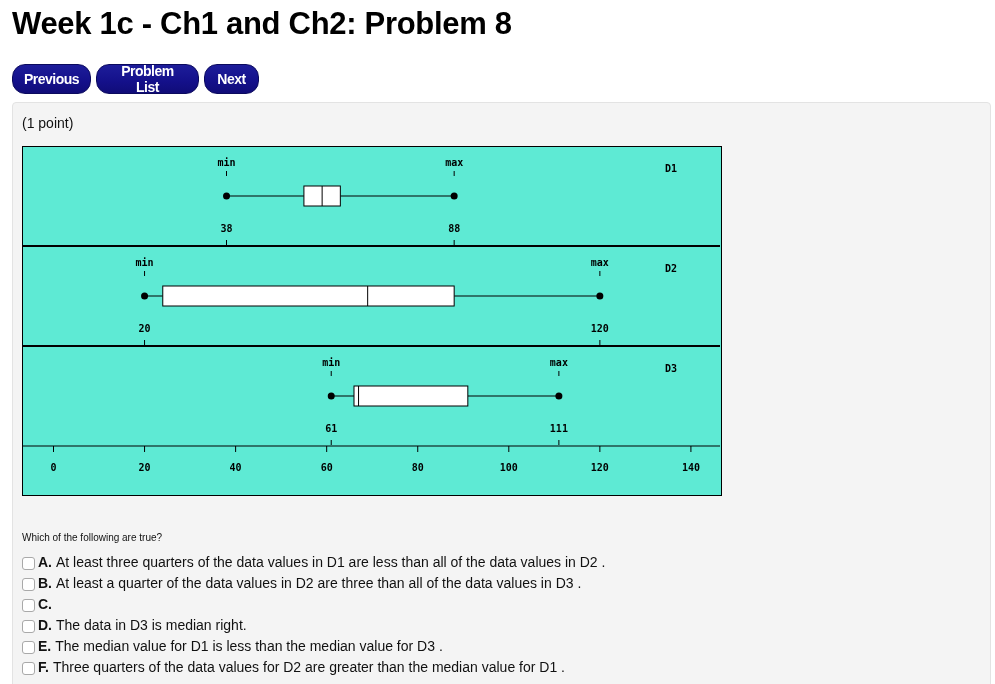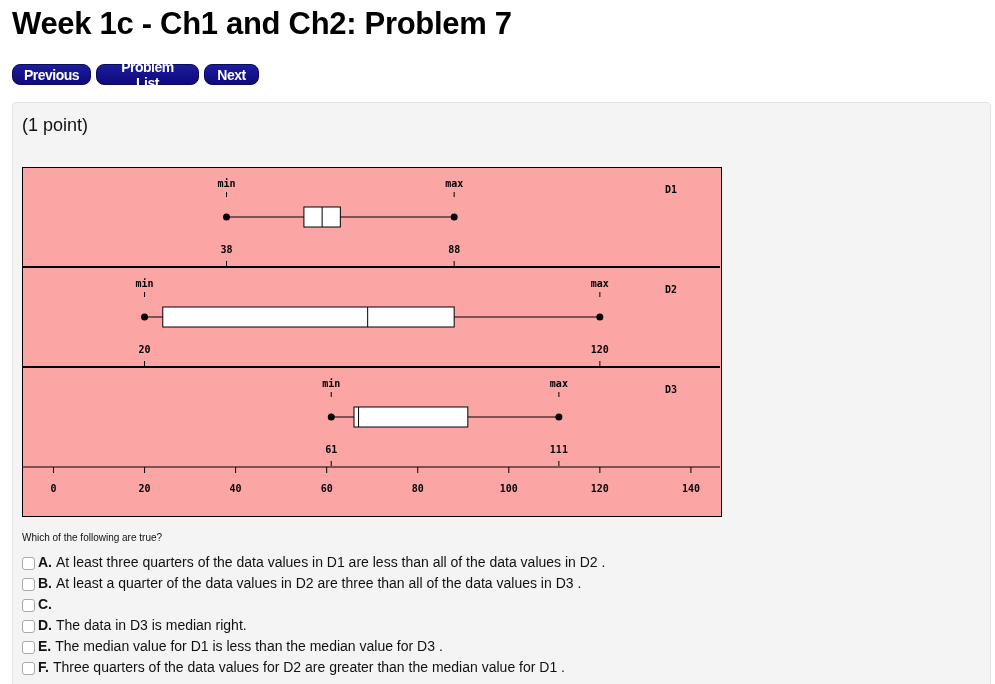--- a/index.html
+++ b/index.html
@@ -6,51 +6,51 @@
   body {
     width: 995px; height: 684px; overflow: hidden; position: relative;
     font-family: "Liberation Sans", sans-serif; color: #111;
   }
   .page-title {
     position: absolute; left: 12px; top: 6px; margin: 0;
     font-size: 31px; font-weight: bold; letter-spacing: -0.3px; color: #000;
   }
   .nav-buttons { position: absolute; left: 12px; top: 64px; display: flex; gap: 5px; }
   .nav-btn {
-    height: 21px; padding: 0 12px; box-sizing: border-box;
+    height: 30px; padding: 0 12px; box-sizing: border-box;
     background: linear-gradient(#1d1d9a, #14108a 60%, #100c78);
-    color: #fff; border: 1px solid #0b0a5e; border-radius: 8px;
+    color: #fff; border: 1px solid #0b0a5e; border-radius: 13px;
     font-family: "Liberation Sans", sans-serif; font-size: 14px; font-weight: bold;
     letter-spacing: -0.5px; display: flex; align-items: center; justify-content: center; cursor: pointer;
   }
   .btn-prev { width: 79px; } .btn-list { width: 103px; text-align: center; } .btn-next { width: 55px; }
   .problem-panel {
     position: absolute; left: 12px; top: 102px; width: 979px; height: 600px;
     background: #f4f4f4; border: 1px solid #e3e3e3; border-radius: 4px; box-sizing: border-box;
   }
-  .points { position: absolute; left: 22px; top: 115px; font-size: 18px; color: #111; }
+  .points { position: absolute; left: 22px; top: 115px; font-size: 14px; color: #111; }
   .plot {
     position: absolute; left: 22px; top: 146px; width: 700px; height: 350px;
-    background: #fca5a5; border: 1.5px solid #000; box-sizing: border-box; margin-top: 21px;
+    background: #5eead4; border: 1.5px solid #000; box-sizing: border-box;
   }
   .plot svg { display: block; }
   .mono { font-family: "DejaVu Sans Mono", "Liberation Mono", monospace; font-weight: bold; font-size: 10px; }
   .question { position: absolute; left: 22px; top: 532px; font-size: 10px; color: #111; }
   .options { position: absolute; left: 22px; top: 551px; }
   .option { display: flex; align-items: center; height: 21px; font-size: 14px; color: #111; }
   .checkbox {
     width: 13px; height: 13px; border: 1px solid #a9a9a9; border-radius: 3px;
     background: #fff; margin-right: 3px; margin-top: 4px; box-sizing: border-box; cursor: pointer;
   }
   .opt-letter { font-weight: bold; margin-right: 4px; }
 </style>
 </head>
 <body>
 
-<h1 class="page-title">Week 1c - Ch1 and Ch2: Problem 7</h1>
+<h1 class="page-title">Week 1c - Ch1 and Ch2: Problem 8</h1>
 
 <div class="nav-buttons">
   <button class="nav-btn btn-prev">Previous</button>
   <button class="nav-btn btn-list">Problem List</button>
   <button class="nav-btn btn-next">Next</button>
 </div>
 
 <div class="problem-panel"></div>
 
 <div class="points">(1 point)</div>

